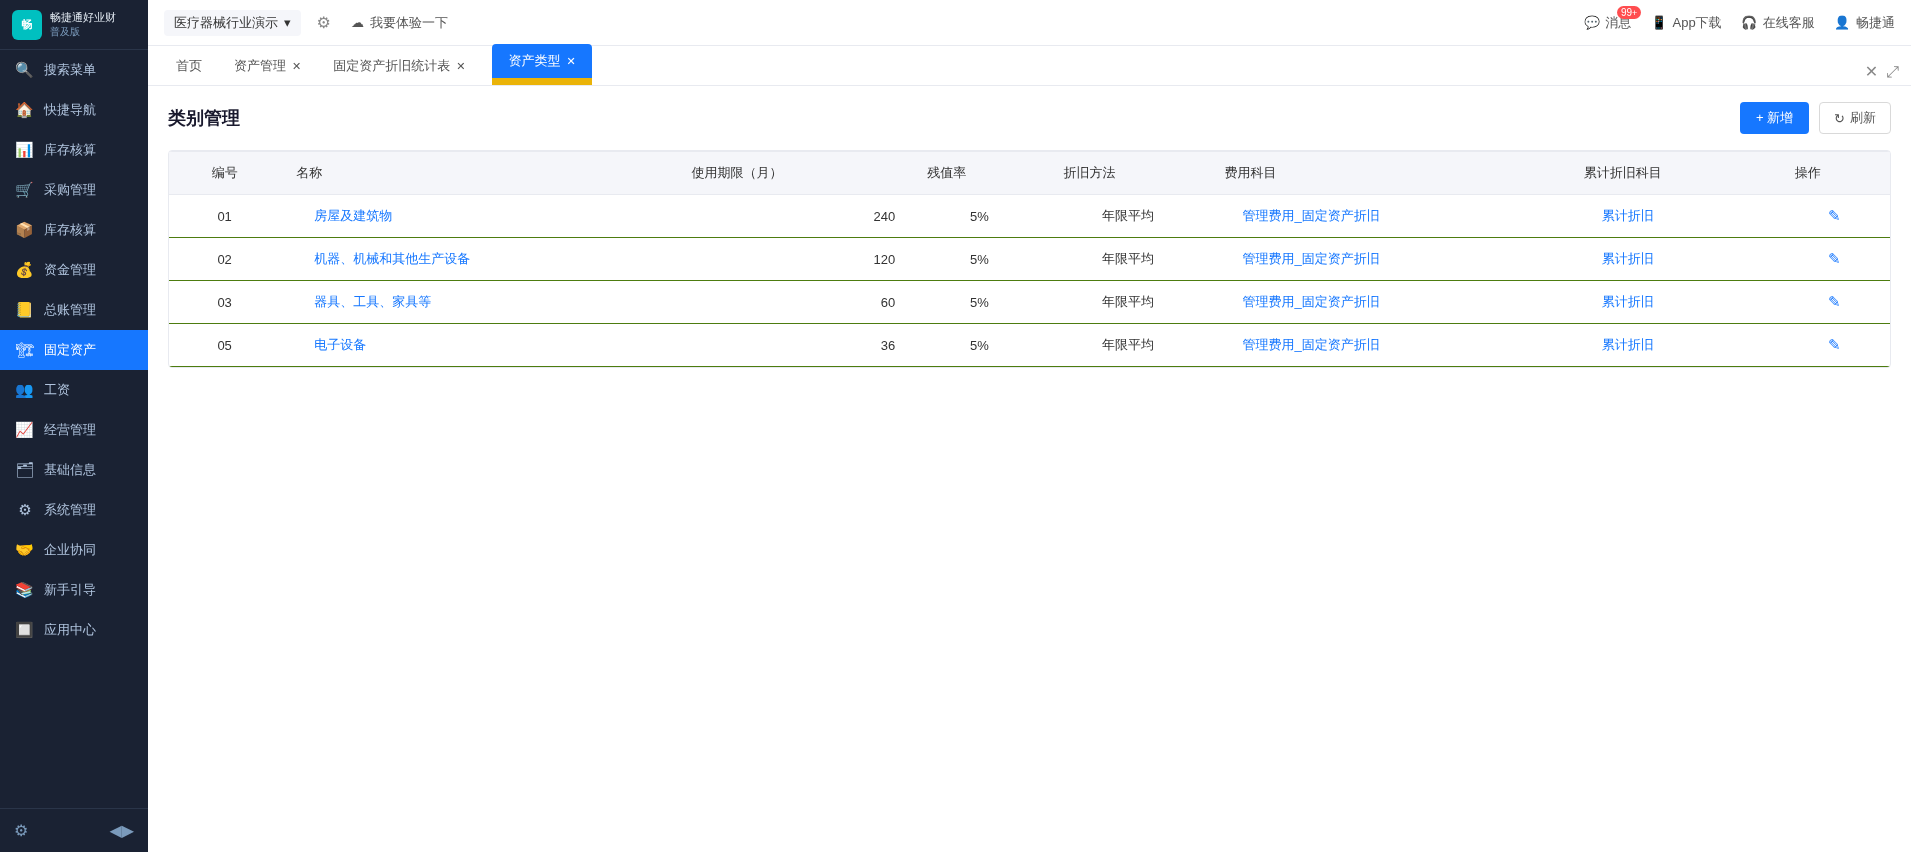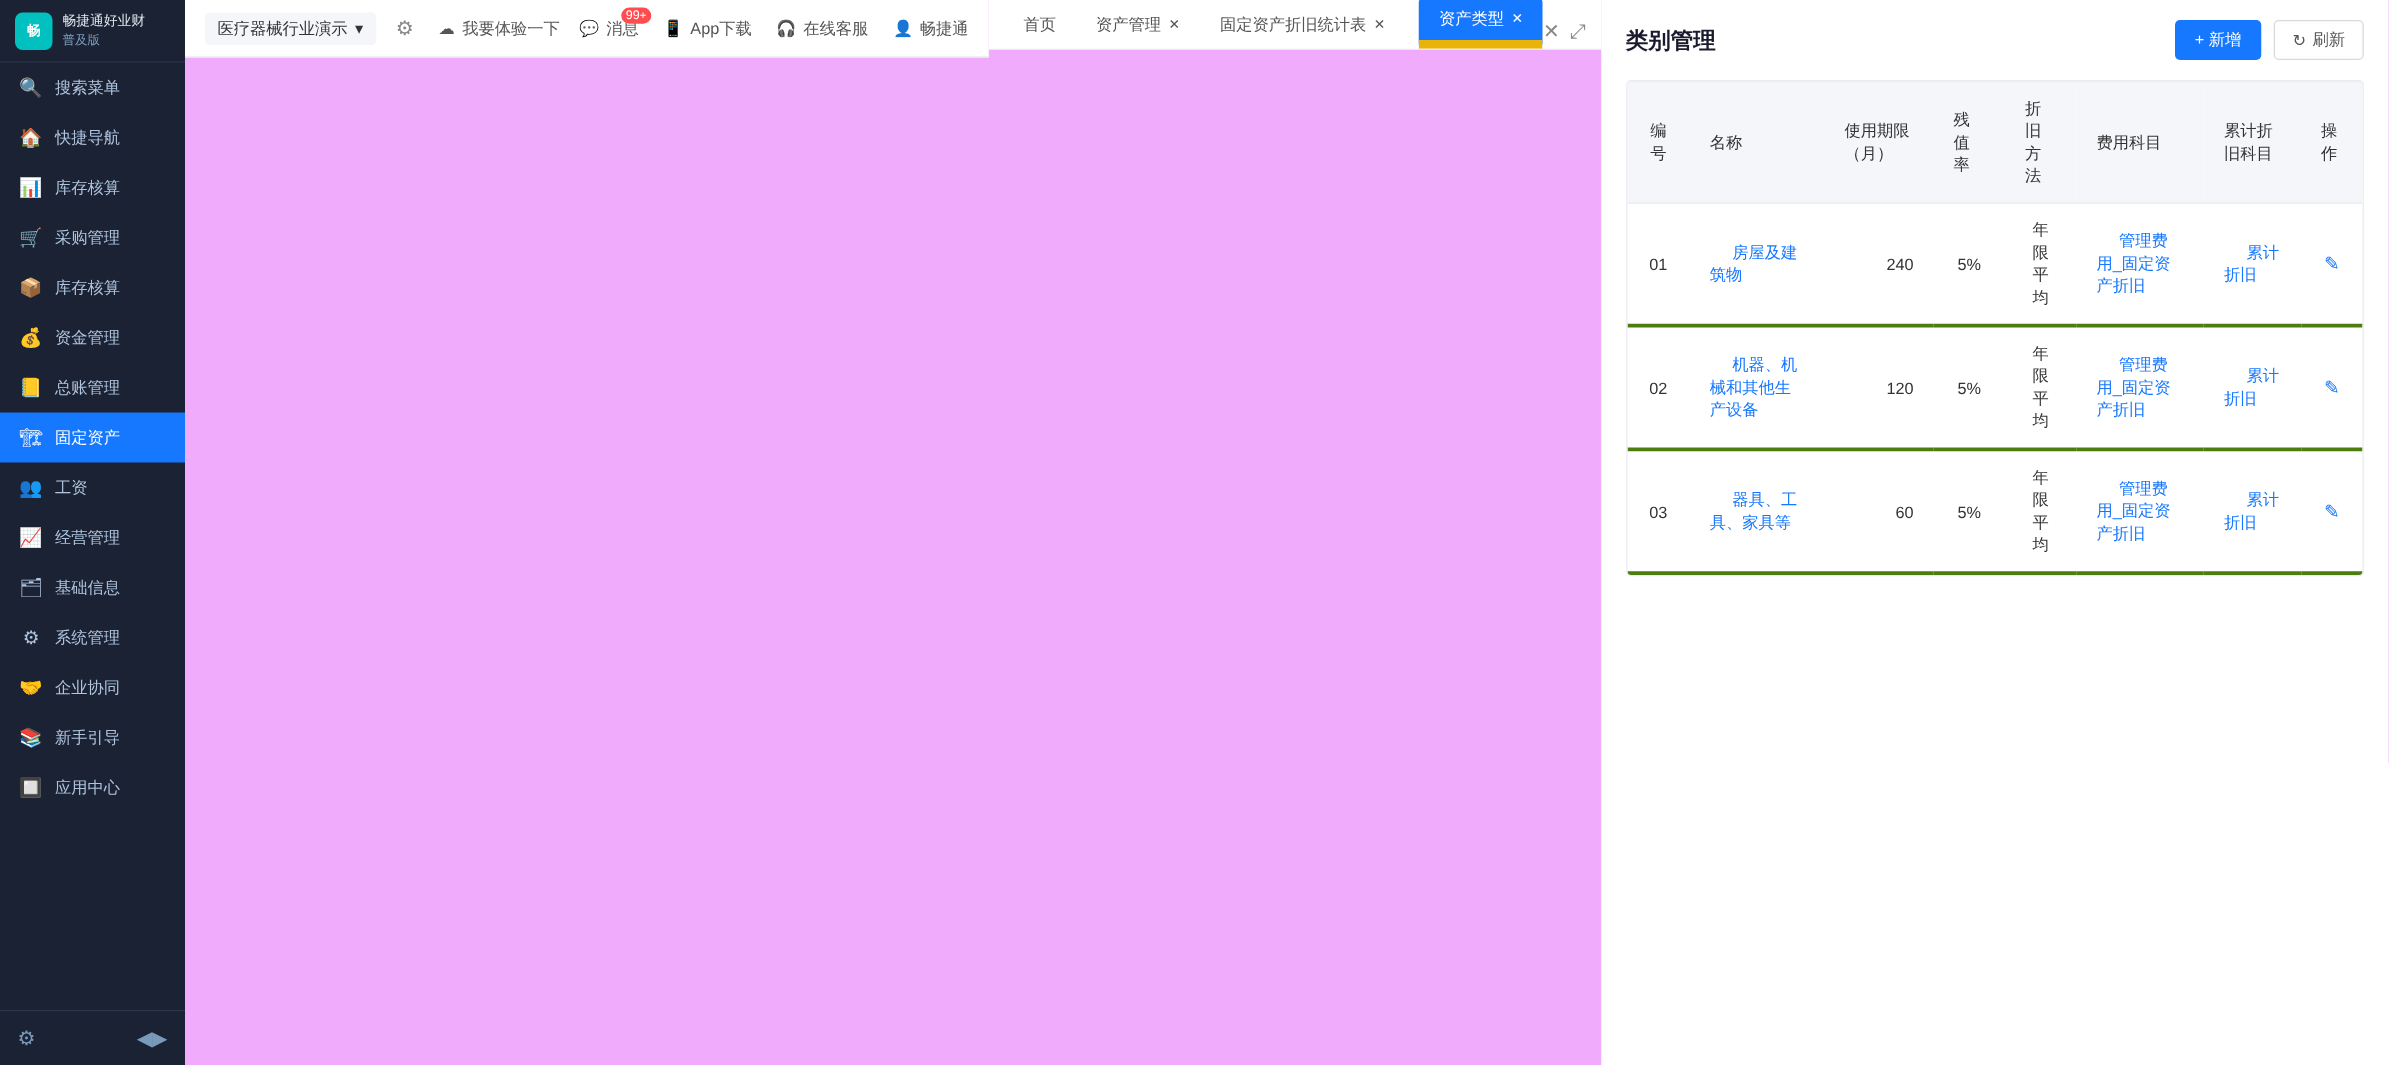--- a/index.html
+++ b/index.html
@@ -51,23 +51,23 @@
       display: flex; align-items: center; justify-content: space-between;
       padding: 10px 14px;
       height: 44px;
     }
     .sidebar-footer-icon { color: #7a9abb; font-size: 16px; cursor: pointer; }
 
     
     .main {
       flex: 1;
       display: flex;
-      flex-direction: row;
+      flex-direction: column;
       height: 100%;
-      background: #f0abfc;
+      background: #14532d;
       overflow: hidden;
     }
 
     
     .topbar {
       background: white;
       height: 46px;
       display: flex;
       align-items: center;
       padding: 0 16px;
@@ -190,21 +190,21 @@
       color: #333;
       font-weight: 500;
       padding: 12px 16px;
       text-align: left;
       border-bottom: 1px solid #e8eaf0;
       border-top: 1px solid #e8eaf0;
     }
     .data-table th:first-child { text-align: center; }
     .data-table td {
       padding: 12px 16px;
-      border-bottom: 3px solid #4d7c0f;
+      border-bottom: 1px solid #4d7c0f;
       color: #333;
       vertical-align: middle;
     }
     .data-table td:first-child { text-align: center; }
     .data-table td.num { text-align: right; }
     .data-table td.center { text-align: center; }
     .link-text { color: #1677ff; cursor: pointer; margin-left: 18px; }
     .edit-icon { color: #1677ff; cursor: pointer; font-size: 15px; }
     .table-border { border: 1px solid #e8eaf0; border-radius: 4px; overflow: hidden; }
   </style>
@@ -397,18 +397,28 @@
             <tr>
       <td class="center">03</td>
       <td><span class="link-text">器具、工具、家具等</span></td>
       <td class="num">60</td>
       <td class="center">5%</td>
       <td class="center">年限平均</td>
       <td><span class="link-text">管理费用_固定资产折旧</span></td>
       <td><span class="link-text">累计折旧</span></td>
       <td class="center"><span class="edit-icon">✎</span></td>
     </tr>
+            <tr>
+      <td class="center">05</td>
+      <td><span class="link-text">电子设备</span></td>
+      <td class="num">36</td>
+      <td class="center">5%</td>
+      <td class="center">年限平均</td>
+      <td><span class="link-text">管理费用_固定资产折旧</span></td>
+      <td><span class="link-text">累计折旧</span></td>
+      <td class="center"><span class="edit-icon">✎</span></td>
+    </tr>
           </tbody>
       </table>
     </div>
   </div>
 
 </div>
 
 </body></html>

